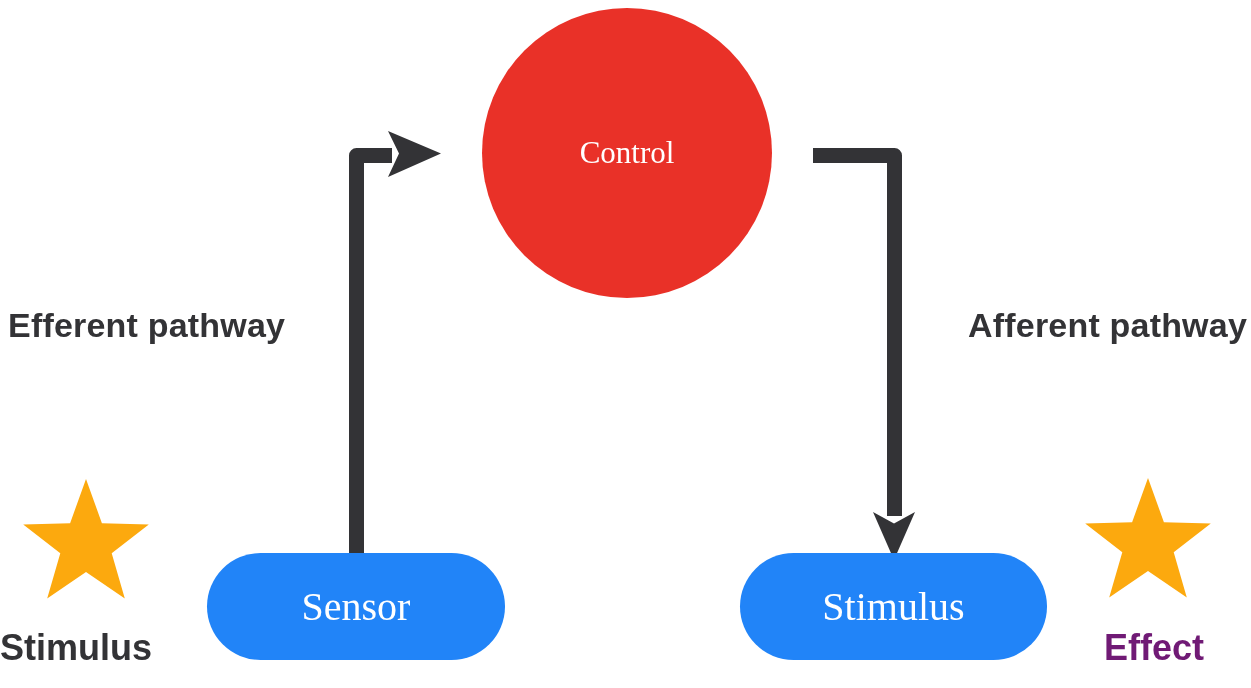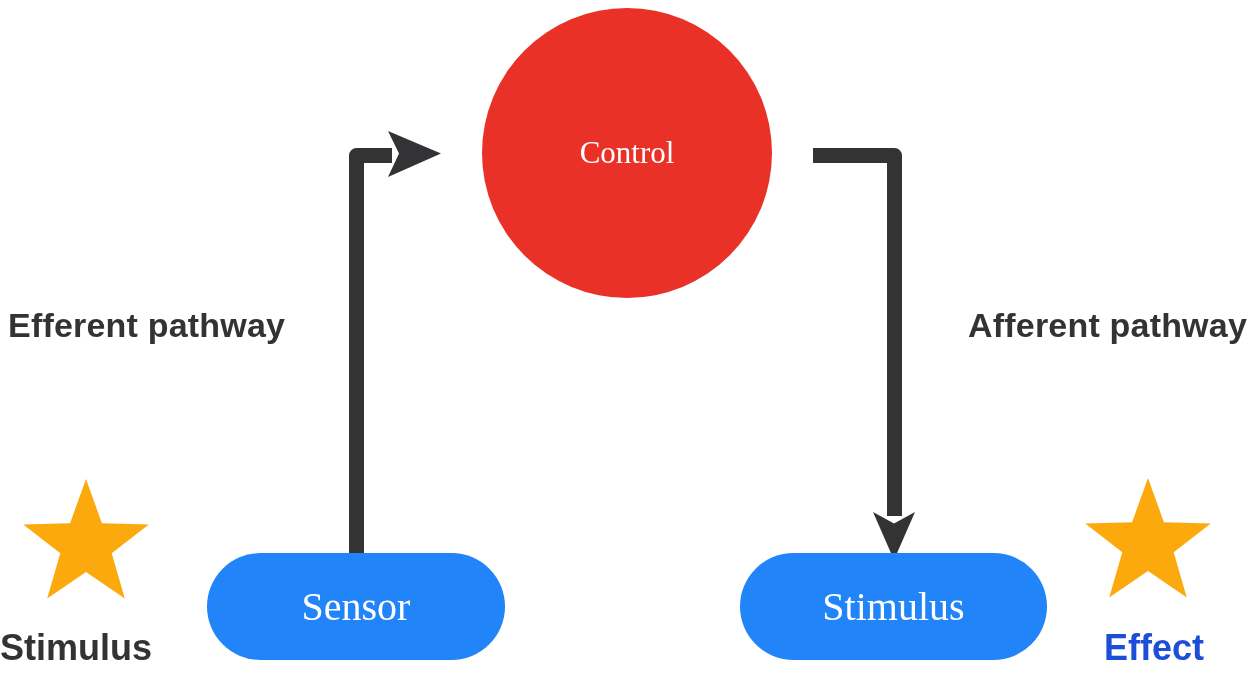--- a/index.html
+++ b/index.html
@@ -100,15 +100,15 @@
   <div class="node pill-node pill-effector" style="background-color: rgb(33, 132, 248);">
     <span style="color: rgb(255, 255, 255);">Stimulus</span>
   </div>
 
   <div class="pathway-label afferent-label" style="color: rgb(51, 51, 54);">Efferent pathway</div>
 
   <div class="pathway-label efferent-label" style="color: rgb(51, 51, 54);">Afferent pathway</div>
 
   <div class="star-label stimulus-label" style="color: rgb(51, 51, 54);">Stimulus</div>
 
-  <div class="star-label effect-label" style="color: #1d4ed8;">Effect</div>
+  <div class="star-label effect-label" style="color: #701a75;">Effect</div>
 
 </div>
 
 </body></html>

